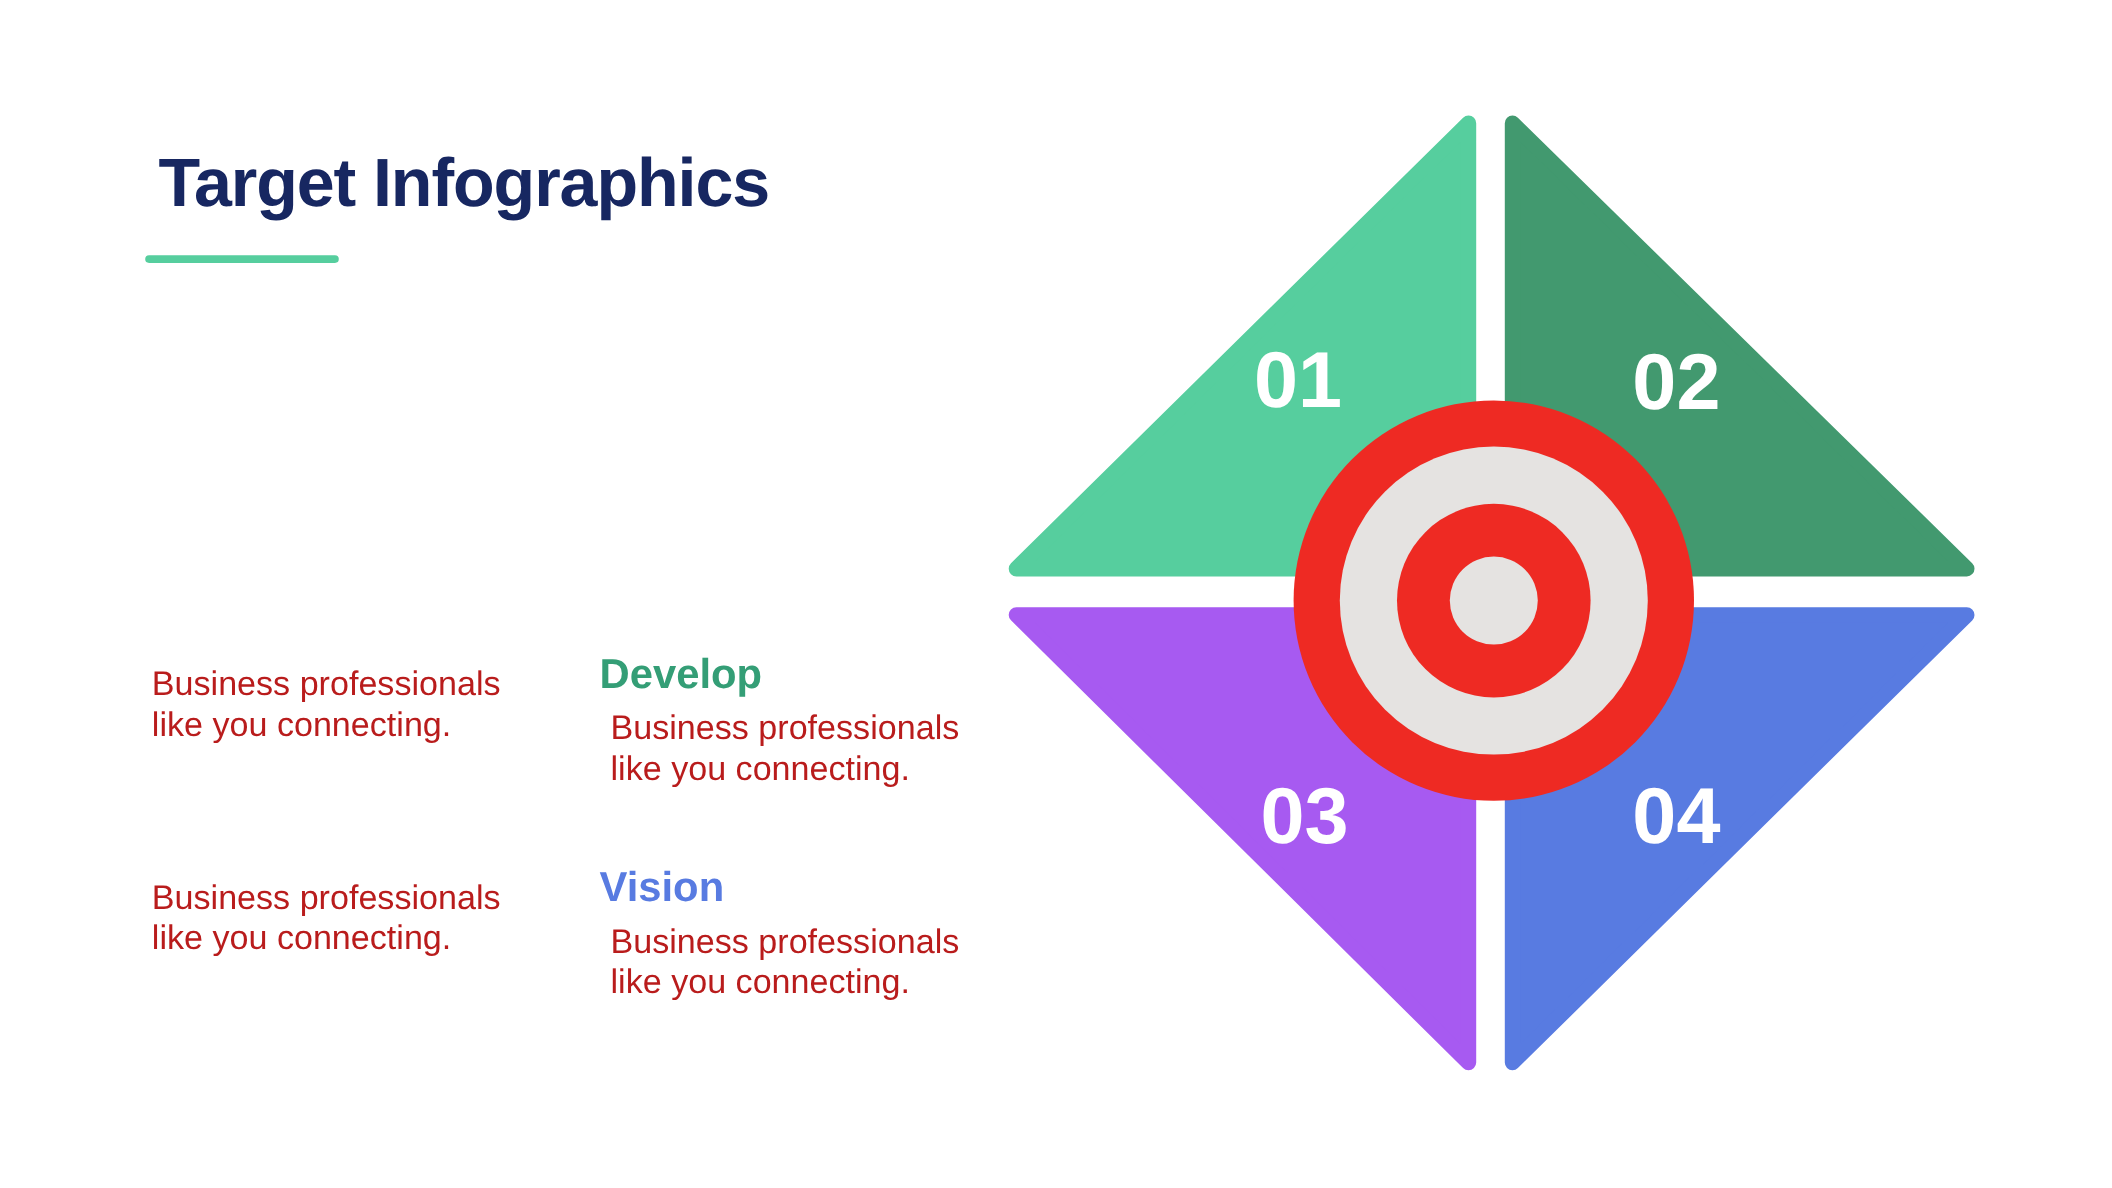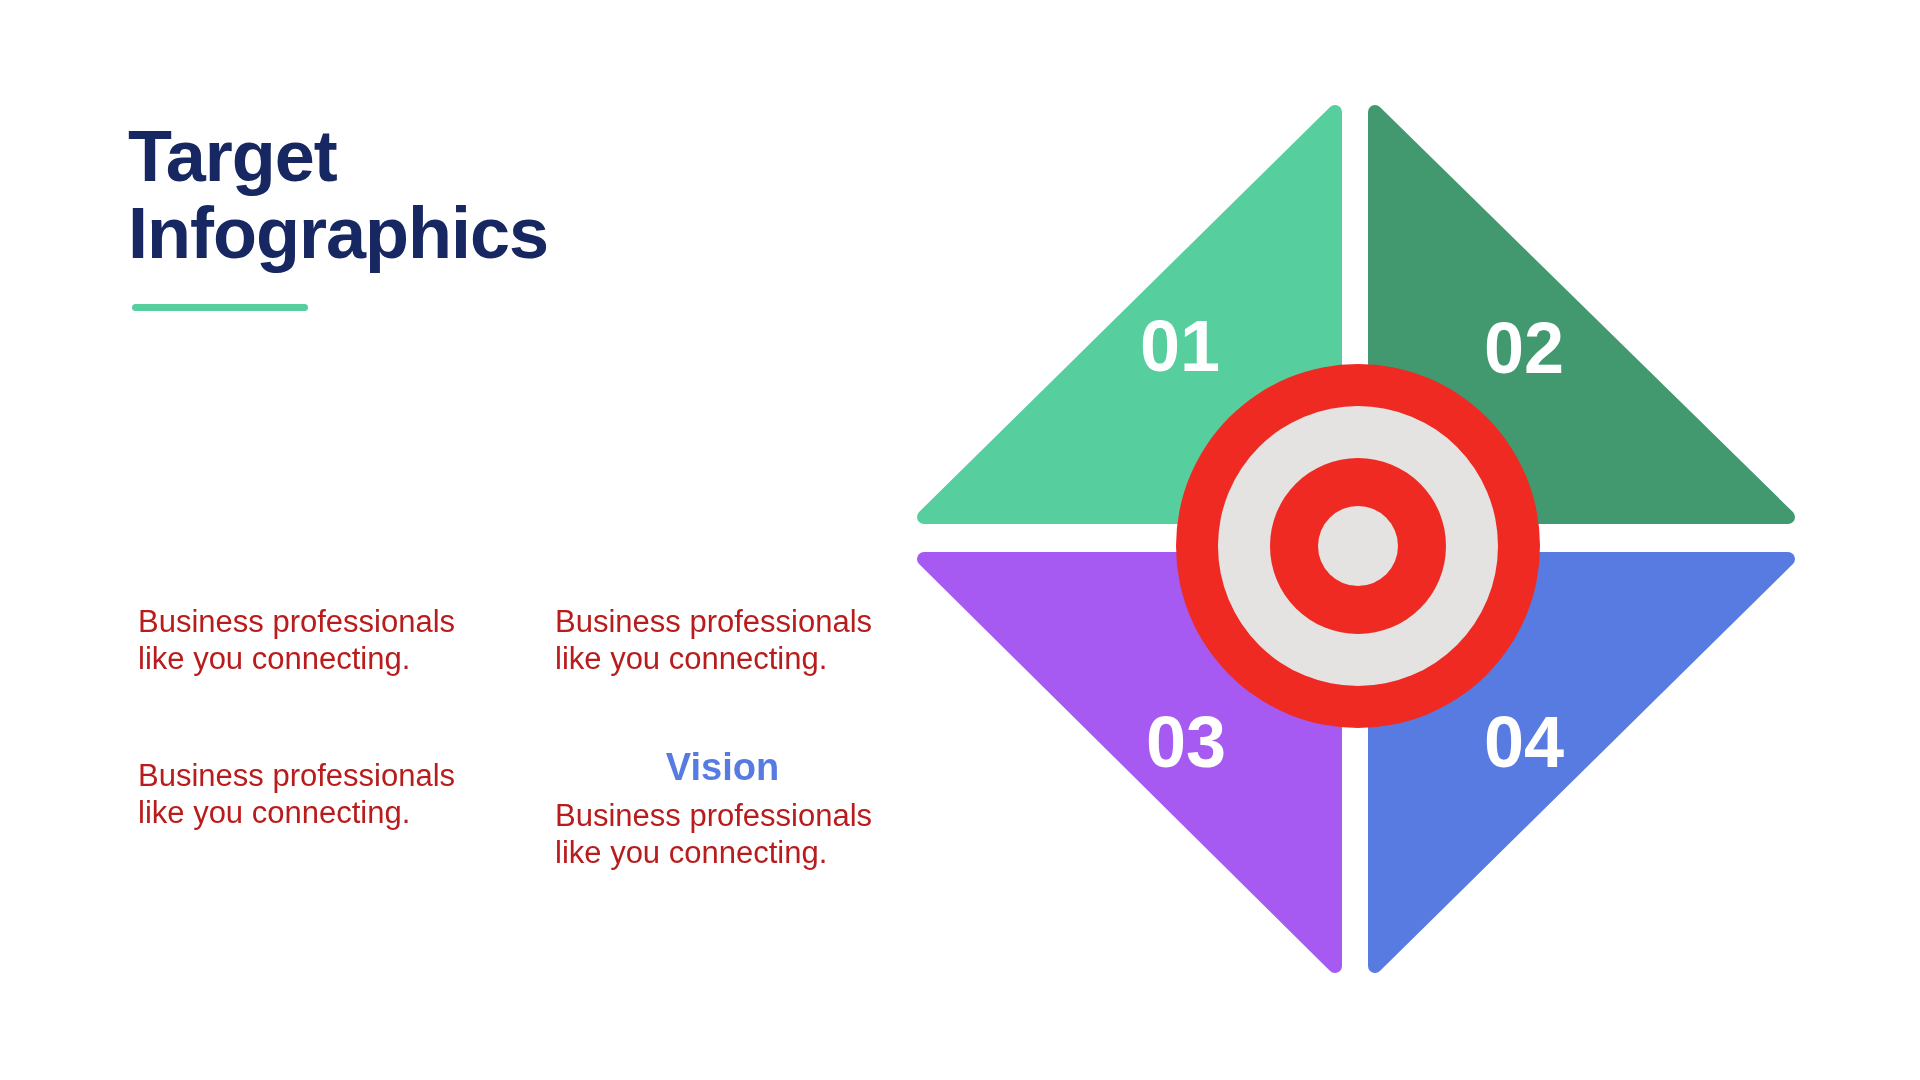--- a/index.html
+++ b/index.html
@@ -17,23 +17,23 @@
     height: 1080px;
     background: #ffffff;
   }
   .left-col {
     position: absolute;
     left: 128px;
     top: 118px;
     width: 640px;
   }
   .title {
-    margin: 0;
+    margin: 16px;
     width: 620px;
-    font-size: 72px;
+    font-size: 62px;
     line-height: 1.07;
     font-weight: 700;
     color: #172761;
     letter-spacing: -1px;
   }
   .subtitle {
     margin: 30px 0 0 4px;
     max-width: 470px;
     font-size: 30px;
     line-height: 38px;
@@ -63,21 +63,21 @@
   .section p {
     margin: 10px;
     max-width: 335px;
     font-size: 31px;
     line-height: 37px;
     color: #b91c1c;
   }
   .c-mint   { color: #56CE9E; }
   .c-green  { color: #349E76; }
   .c-purple { color: #A75AF1; }
-  .c-blue   { color: #587BE1; text-align: center; }
+  .c-blue   { color: #587BE1; }
   .diagram-svg {
     position: absolute;
     left: 0;
     top: 0;
     width: 1920px;
     height: 1080px;
   }
   .segment-number {
     font-family: "Liberation Sans", sans-serif;
     font-size: 72px;
@@ -93,20 +93,21 @@
   <div class="left-col">
     <h1 class="title">Target Infographics</h1>
     <div class="divider"></div>
   </div>
 
   <div class="sections-grid">
     <div class="section">
       <p>Business professionals like you connecting.</p>
     </div>
     <div class="section">
+      <h3 class="c-green">Develop</h3>
       <p>Business professionals like you connecting.</p>
     </div>
     <div class="section">
       <p>Business professionals like you connecting.</p>
     </div>
     <div class="section">
       <h3 class="c-blue">Vision</h3>
       <p>Business professionals like you connecting.</p>
     </div>
   </div>

